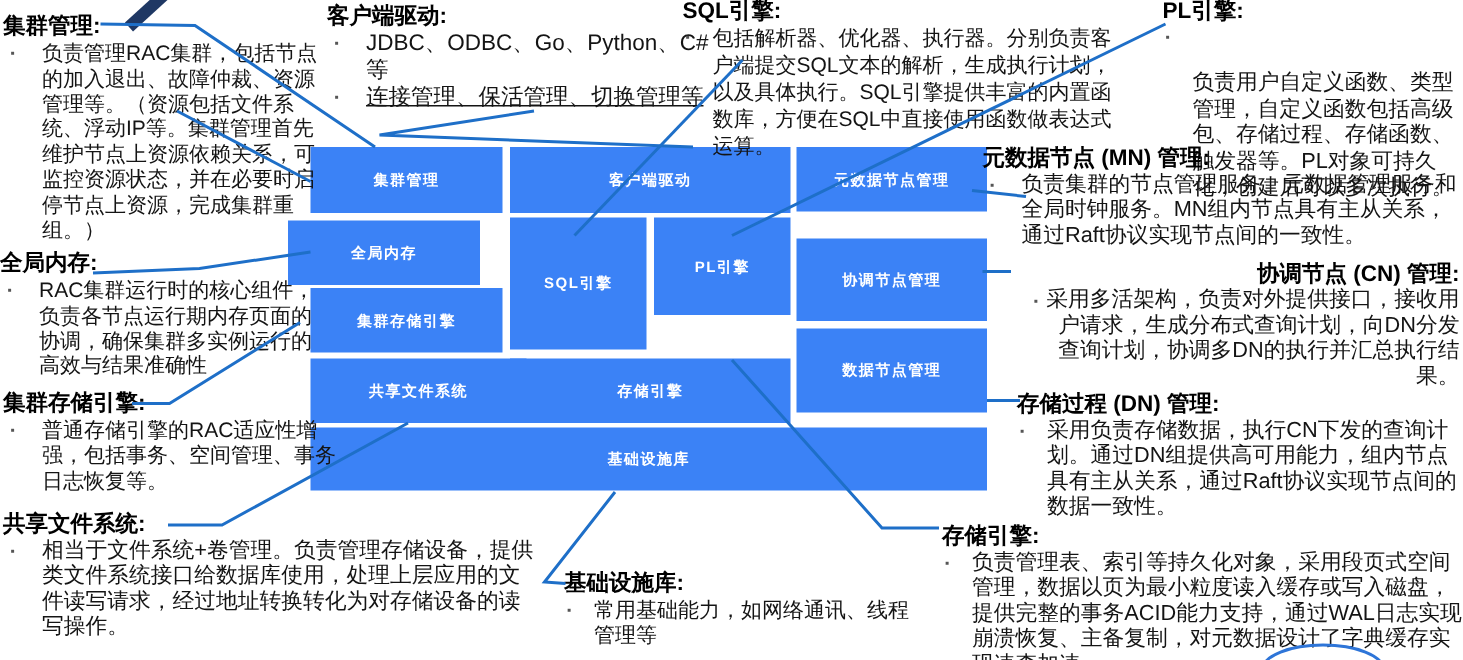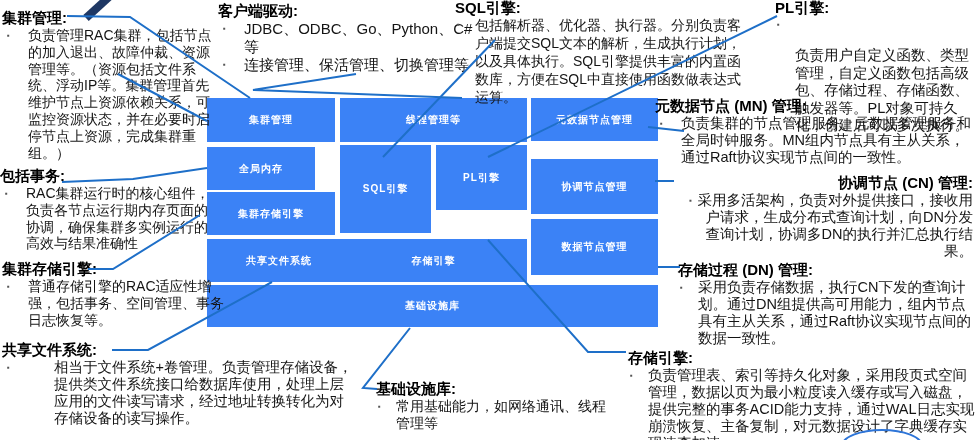--- a/index.html
+++ b/index.html
@@ -14,47 +14,47 @@
     font-size:10px; letter-spacing:1px; text-align:center;
   }
   .ann{position:absolute;}
   .ann-title{font-size:15px; font-weight:bold; line-height:19px; color:#000; margin:0;}
   .bullet-row{display:flex; align-items:flex-start;}
   .bullet-marker{flex:none; width:26px; padding-left:5px; box-sizing:border-box;
     font-size:8px; line-height:17px; color:#555;}
   .bullet-text{flex:1; font-size:14px; line-height:16.8px; color:#141414;}
   .top .bullet-text{font-size:14px; line-height:18px;}
   .right .bullet-text{font-size:14.5px; line-height:17px;}
-  .mid .bullet-text{font-size:14.5px; line-height:17px;margin-left:26px;}
+  .mid .bullet-text{font-size:14.5px; line-height:17px;}
   .narrow .bullet-marker{width:20px; padding-left:2px;}
   svg.overlay{position:absolute; left:0; top:0; pointer-events:none;}
   svg.overlay .callout{stroke:#1E6FC8; stroke-width:2; fill:none;}
   svg.overlay .deco{stroke:#1F3864; stroke-width:8; fill:none;}
   svg.overlay .circle-mark{stroke:#2E75D8; stroke-width:2; fill:none;}
 </style>
 </head>
 <body>
 
 <div id="stage">
 
   <div class="box" style="left:207px; top:98px;  width:128px; height:44px;">
       <span>集群管理</span>
     </div>
-  <div class="box" style="left:207px; top:147px; width:108px; height:43px;">
+  <div class="box" style="left:192px; top:147px; width:128px; height:43px;">
       <span>全局内存</span>
     </div>
   <div class="box" style="left:207px; top:192px; width:128px; height:43px;">
       <span>集群存储引擎</span>
     </div>
   <div class="box" style="left:207px; top:239px; width:144px; height:43px;">
       <span>共享文件系统</span>
     </div>
 
   <div class="box" style="left:340px; top:98px;  width:187px; height:44px;">
-      <span>线程管理等</span>
+      <span>客户端驱动</span>
     </div>
   <div class="box" style="left:340px; top:145px; width:91px;  height:88px;">
       <span>SQL引擎</span>
     </div>
   <div class="box" style="left:436px; top:145px; width:91px;  height:65px;">
       <span>PL引擎</span>
     </div>
   <div class="box" style="left:340px; top:239px; width:187px; height:43px;">
       <span>存储引擎</span>
     </div>
@@ -75,21 +75,21 @@
 
   <div class="ann" style="left:2px; top:8px; width:216px;">
     <div class="ann-title">集群管理:</div>
     <div class="bullet-row">
       <span class="bullet-marker">▪</span>
       <span class="bullet-text">负责管理RAC集群，包括节点的加入退出、故障仲裁、资源管理等。（资源包括文件系统、浮动IP等。集群管理首先维护节点上资源依赖关系，可监控资源状态，并在必要时启停节点上资源，完成集群重组。）</span>
     </div>
   </div>
 
   <div class="ann" style="left:0px; top:166px; width:218px;">
-    <div class="ann-title">包括事务:</div>
+    <div class="ann-title">全局内存:</div>
     <div class="bullet-row">
       <span class="bullet-marker">▪</span>
       <span class="bullet-text">RAC集群运行时的核心组件，负责各节点运行期内存页面的协调，确保集群多实例运行的高效与结果准确性</span>
     </div>
   </div>
 
   <div class="ann" style="left:2px; top:259px; width:222px;">
     <div class="ann-title">集群存储引擎:</div>
     <div class="bullet-row">
       <span class="bullet-marker">▪</span>
@@ -106,21 +106,21 @@
   </div>
 
   <div class="ann top" style="left:218px; top:1px; width:256px;">
     <div class="ann-title">客户端驱动:</div>
     <div class="bullet-row">
       <span class="bullet-marker">▪</span>
       <span class="bullet-text" style="font-size:15px;">JDBC、ODBC、Go、Python、C#等</span>
     </div>
     <div class="bullet-row">
       <span class="bullet-marker">▪</span>
-      <span class="bullet-text" style="font-size:15px;">连接管理、保活管理、切换管理等</span>
+      <span class="bullet-text" style="font-size:15px;text-decoration:underline;">连接管理、保活管理、切换管理等</span>
     </div>
   </div>
 
   <div class="ann top narrow" style="left:455px; top:0px; width:292px;">
     <div class="ann-title" style="line-height:16px;">SQL引擎:</div>
     <div class="bullet-row">
       <span class="bullet-marker">▪</span>
       <span class="bullet-text">包括解析器、优化器、执行器。分别负责客户端提交SQL文本的解析，生成执行计划，以及具体执行。SQL引擎提供丰富的内置函数库，方便在SQL中直接使用函数做表达式运算。</span>
     </div>
   </div>

